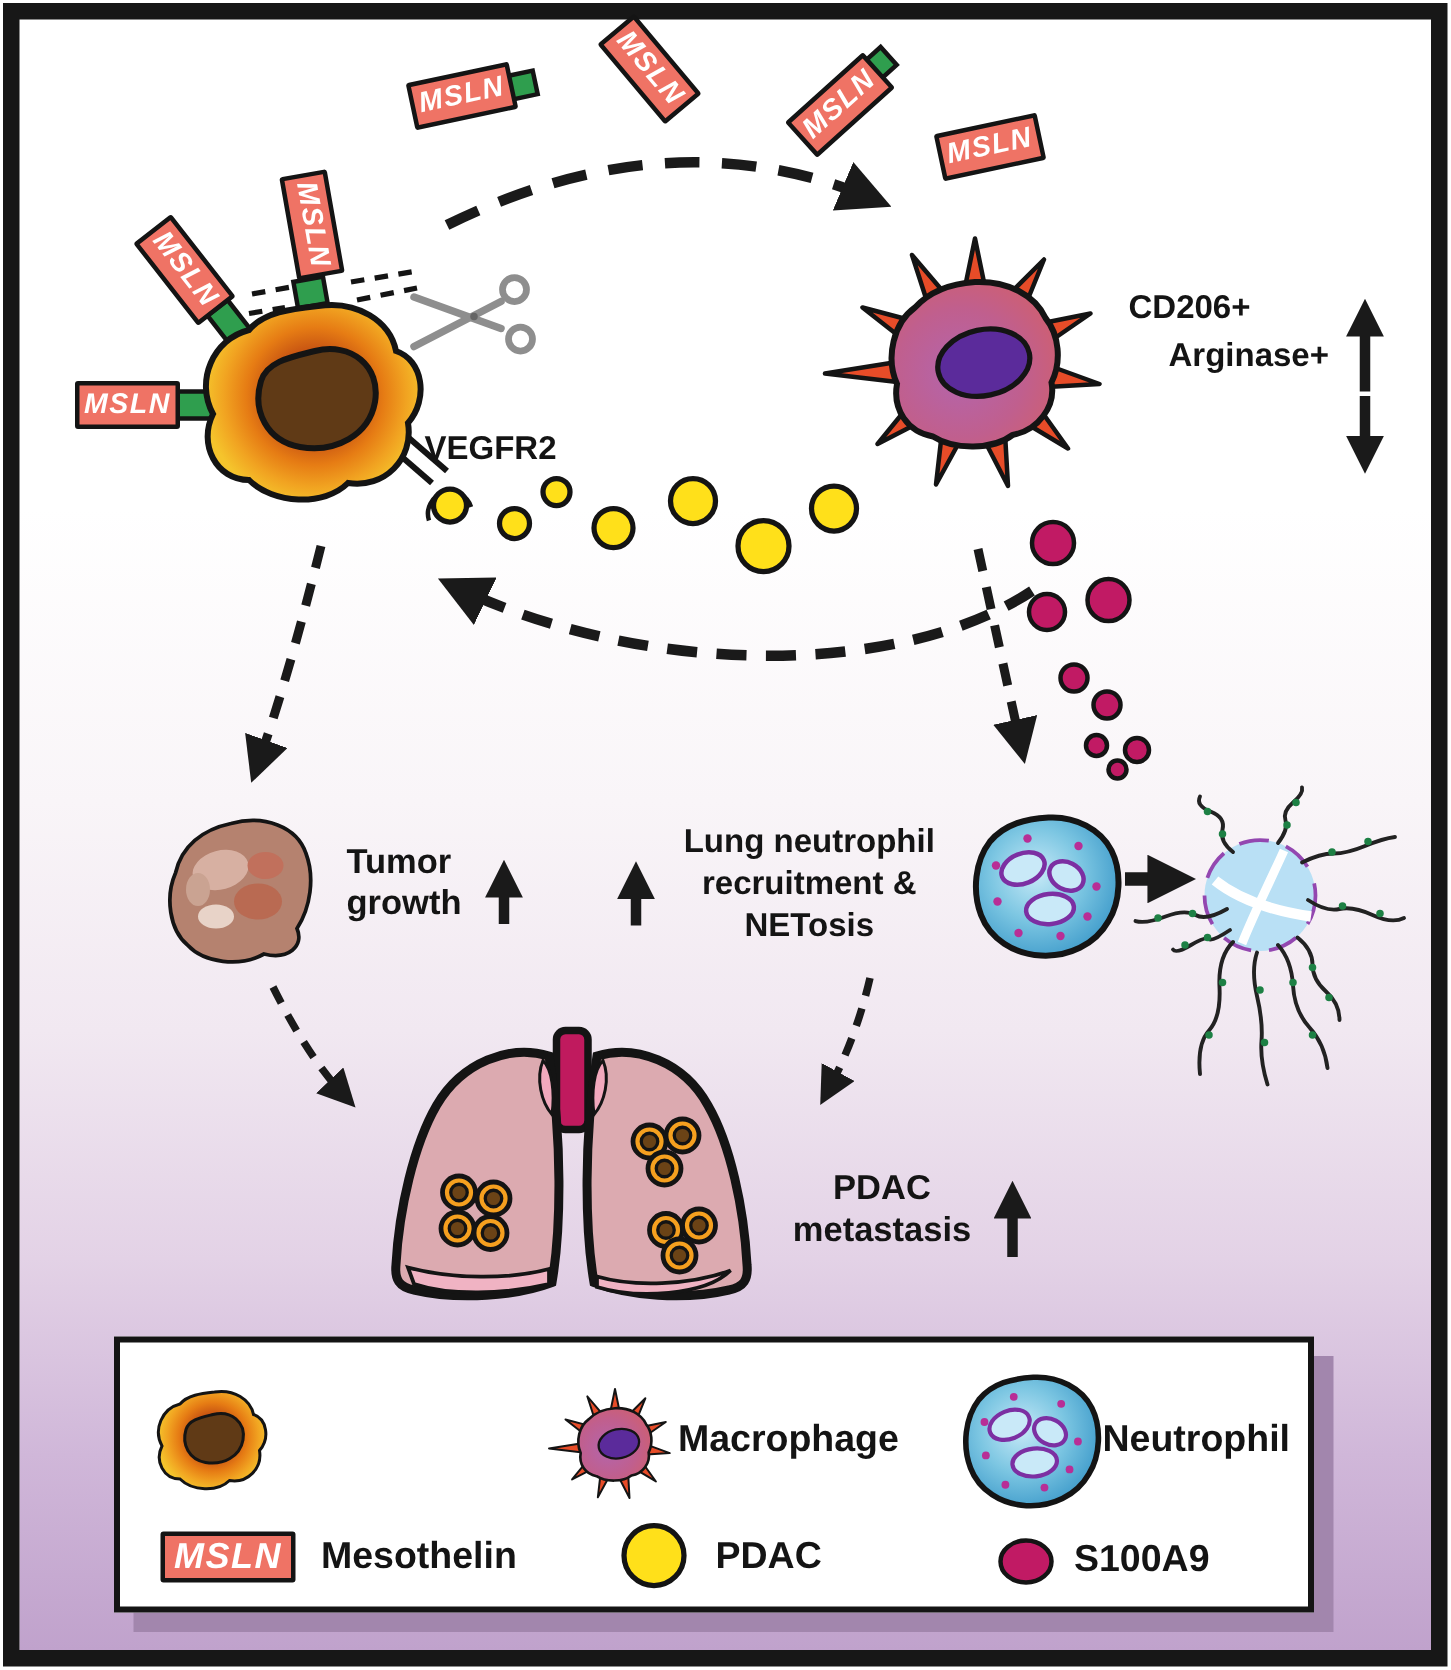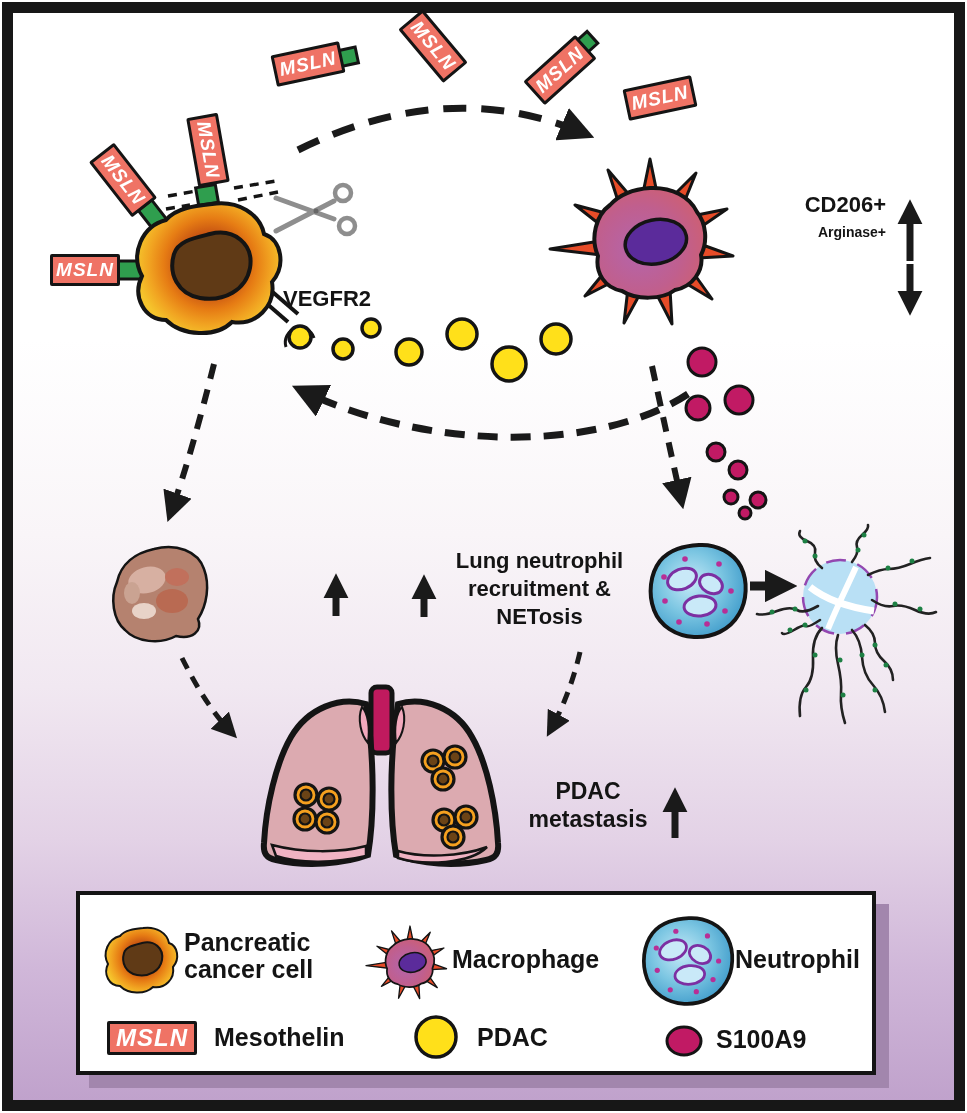--- a/index.html
+++ b/index.html
@@ -260,25 +260,25 @@
   <div class="msln-tag" style="left:50px;top:254px;">MSLN</div>
   <div class="msln-tag" style="left:88px;top:164px;transform:rotate(52deg);">MSLN</div>
   <div class="msln-tag" style="left:173px;top:134px;transform:rotate(80deg);">MSLN</div>
 
   <div class="msln-tag" style="left:273px;top:48px;transform:rotate(-12deg);">MSLN</div>
   <div class="msln-tag" style="left:398px;top:30px;transform:rotate(50deg);">MSLN</div>
   <div class="msln-tag" style="left:525px;top:54px;transform:rotate(-42deg);">MSLN</div>
   <div class="msln-tag" style="left:625px;top:82px;transform:rotate(-12deg);">MSLN</div>
 
   <div class="lbl" style="left:283px;top:286px;font-size:22px;">VEGFR2</div>
-  <div class="lbl" style="left:700px;top:192px;width:186px;text-align:right;font-size:22px;">CD206+</div>
-  <div class="lbl" style="left:700px;top:224px;width:186px;text-align:right;font-size:14px;">Arginase+</div>
+  <div class="lbl" style="left:700px;top:192px;width:186px;text-align:center;font-size:22px;">CD206+</div>
+  <div class="lbl" style="left:700px;top:224px;width:186px;text-align:right;font-size:22px;">Arginase+</div>
+  <div class="lbl" style="left:231px;top:561px;width:92px;font-size:23px;line-height:27px;">Tumor growth</div>
   <div class="lbl" style="left:518px;top:777px;width:140px;text-align:center;font-size:23px;line-height:28px;">PDAC metastasis</div>
   <div class="lbl" style="left:437px;top:547px;width:205px;text-align:center;font-size:22px;line-height:28px;">Lung neutrophil recruitment &amp; NETosis</div>
 
-  <div class="lbl legend-lbl" style="left:184px;top:929px;width:150px;">Pancreatic cancer cell</div>
   <div class="lbl legend-lbl" style="left:452px;top:946px;">Macrophage</div>
   <div class="lbl legend-lbl" style="left:735px;top:946px;">Neutrophil</div>
   <div class="msln-tag" style="left:107px;top:1021px;width:84px;height:28px;font-size:24px;line-height:28px;">MSLN</div>
   <div class="lbl legend-lbl" style="left:214px;top:1024px;">Mesothelin</div>
   <div class="lbl legend-lbl" style="left:477px;top:1024px;">PDAC</div>
   <div class="lbl legend-lbl" style="left:716px;top:1026px;">S100A9</div>
 </div>
 
 </body></html>

